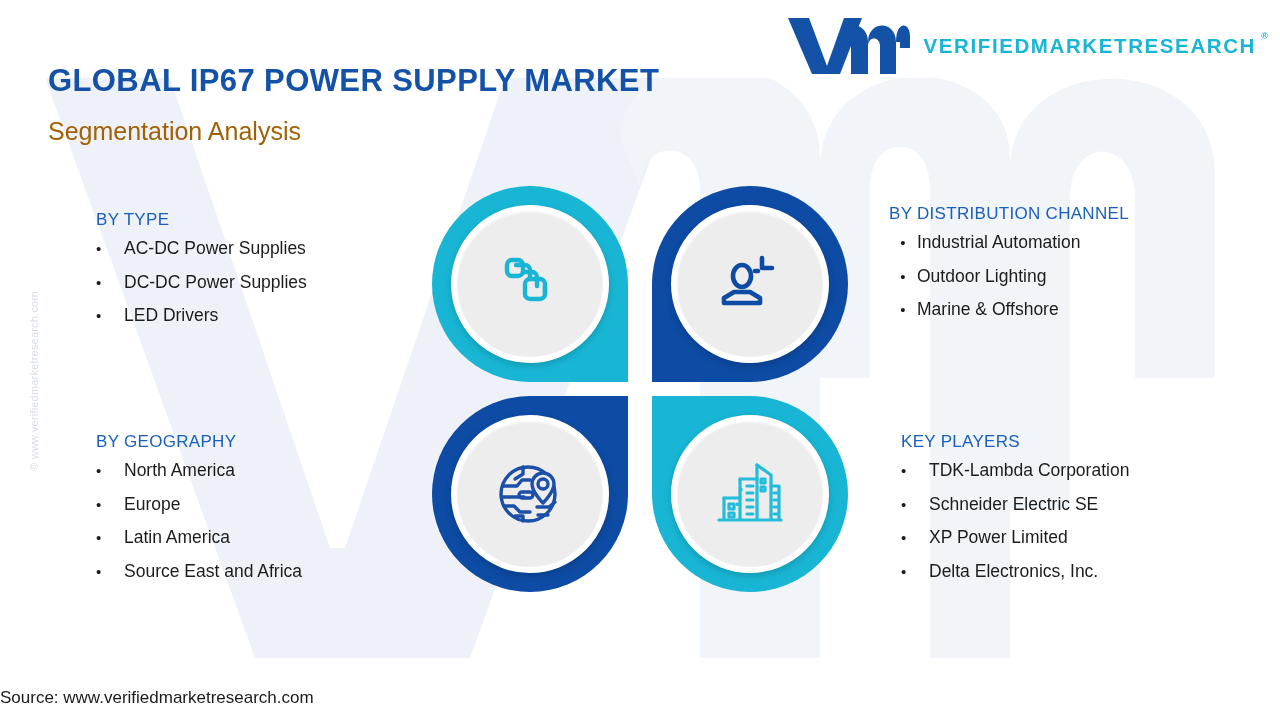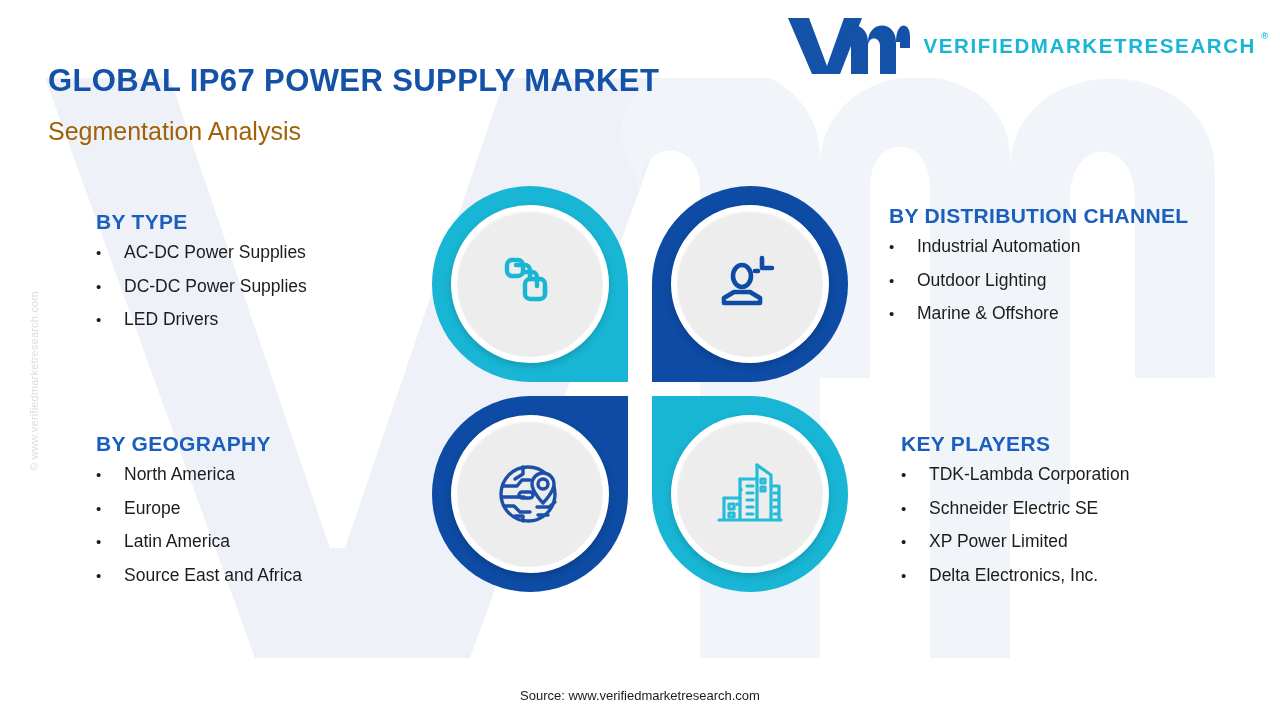--- a/index.html
+++ b/index.html
@@ -86,22 +86,22 @@
     top: -4px;
     font-size: 9px !important;
     letter-spacing: 0 !important;
     color: #18b6d4;
   }
 
   
   .block { position: absolute; z-index: 5; }
   .block h3 {
     margin: 0 0 10px 0;
-    font-size: 21px;
-    font-weight: bold;
+    font-size: 17px;
+    font-weight: normal;
     letter-spacing: 0.3px;
     color: #1b5fbd;
     white-space: nowrap;
   }
   .block ul {
     list-style: none;
     margin: 0;
     padding: 0;
   }
   .block li {
@@ -115,21 +115,21 @@
   }
   .block li .dot {
     width: 28px;
     flex: 0 0 28px;
     font-size: 15px;
     color: #1c1c1c;
   }
 
   #block-type      { left: 96px;  top: 210px; }
   #block-geography { left: 96px;  top: 432px; }
-  #block-channel   { left: 889px; top: 204px; }
+  #block-channel   { left: 889px; top: 204px; text-align: center; }
   #block-players   { left: 889px; top: 432px; margin-left: 12px; }
 
   
   .quad {
     position: absolute;
     left: 432px;
     top: 186px;
     width: 416px;
     height: 406px;
     z-index: 4;
@@ -196,22 +196,21 @@
     z-index: 3;
     white-space: nowrap;
   }
 
   
   .footer {
     position: absolute;
     left: 0;
     top: 688px;
     width: 1280px;
-    text-align: center;
-    font-size: 13px;
+    font-size: 17px;
     color: #1b1b1b;
     z-index: 5;
   }
 </style>
 </head>
 <body>
 
 <div id="page">
 
   <svg class="bg-watermark" viewBox="0 0 1280 580" preserveAspectRatio="none">

